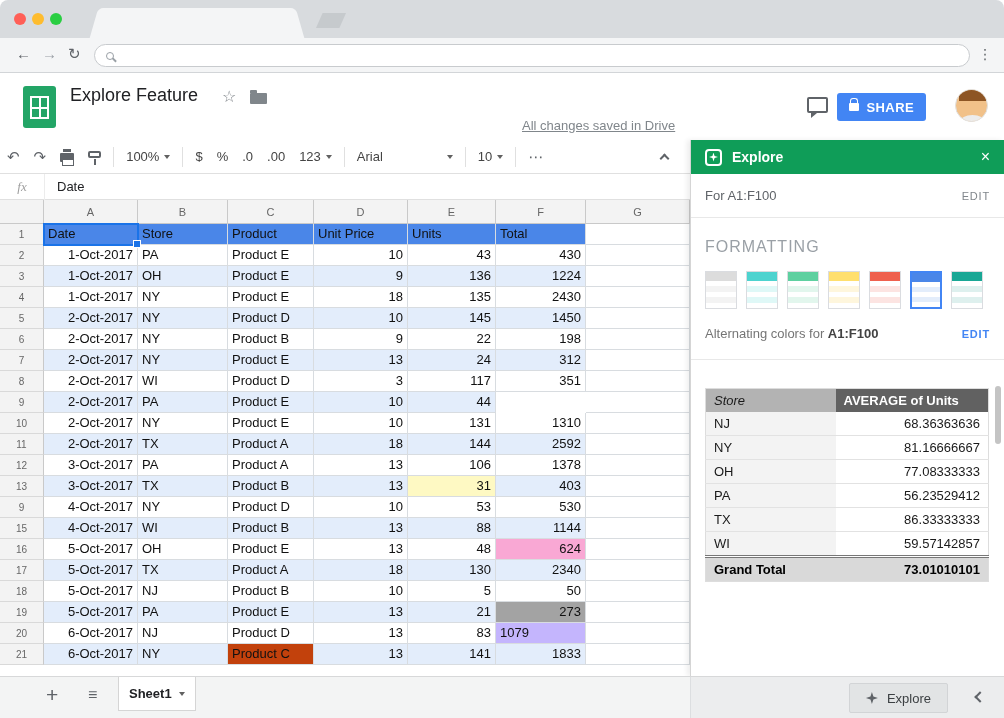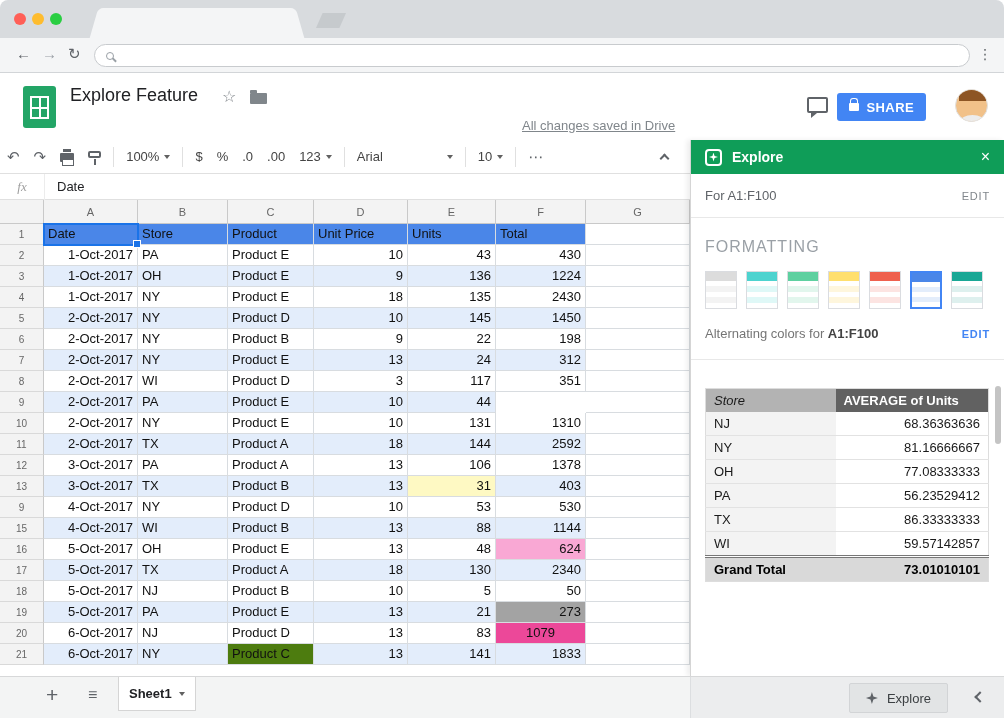--- a/index.html
+++ b/index.html
@@ -408,28 +408,28 @@
         <div class="cell" style="width: 90px; text-align: right; background: #a3a3a3;">273</div>
         <div class="cell" style="width: 104px; background: rgb(255, 255, 255);"></div>
       </div>
       <div class="grid-row">
         <div class="row-num">20</div>
         <div class="cell" style="width: 94px; text-align: right; background: rgb(255, 255, 255);">6-Oct-2017</div>
         <div class="cell" style="width: 90px; text-align: left; background: rgb(255, 255, 255);">NJ</div>
         <div class="cell" style="width: 86px; text-align: left; background: rgb(255, 255, 255);">Product D</div>
         <div class="cell" style="width: 94px; text-align: right; background: rgb(255, 255, 255);">13</div>
         <div class="cell" style="width: 88px; text-align: right; background: rgb(255, 255, 255);">83</div>
-        <div class="cell" style="width: 90px; text-align: center; background: #ec4899;">1079</div>
+        <div class="cell" style="width: 90px; text-align: left; background: #c4b5fd;">1079</div>
         <div class="cell" style="width: 104px; background: rgb(255, 255, 255);"></div>
       </div>
       <div class="grid-row">
         <div class="row-num">21</div>
         <div class="cell" style="width: 94px; text-align: right; background: rgb(227, 237, 251);">6-Oct-2017</div>
         <div class="cell" style="width: 90px; text-align: left; background: rgb(227, 237, 251);">NY</div>
-        <div class="cell" style="width: 86px; text-align: left; background: #4d7c0f;">Product C</div>
+        <div class="cell" style="width: 86px; text-align: left; background: #c2410c;">Product C</div>
         <div class="cell" style="width: 94px; text-align: right; background: rgb(227, 237, 251);">13</div>
         <div class="cell" style="width: 88px; text-align: right; background: rgb(227, 237, 251);">141</div>
         <div class="cell" style="width: 90px; text-align: right; background: rgb(227, 237, 251);">1833</div>
         <div class="cell" style="width: 104px; background: rgb(255, 255, 255);"></div>
       </div>
     </div>
   <div class="sel"></div>
 </div>
 
 <div class="explore-panel">

